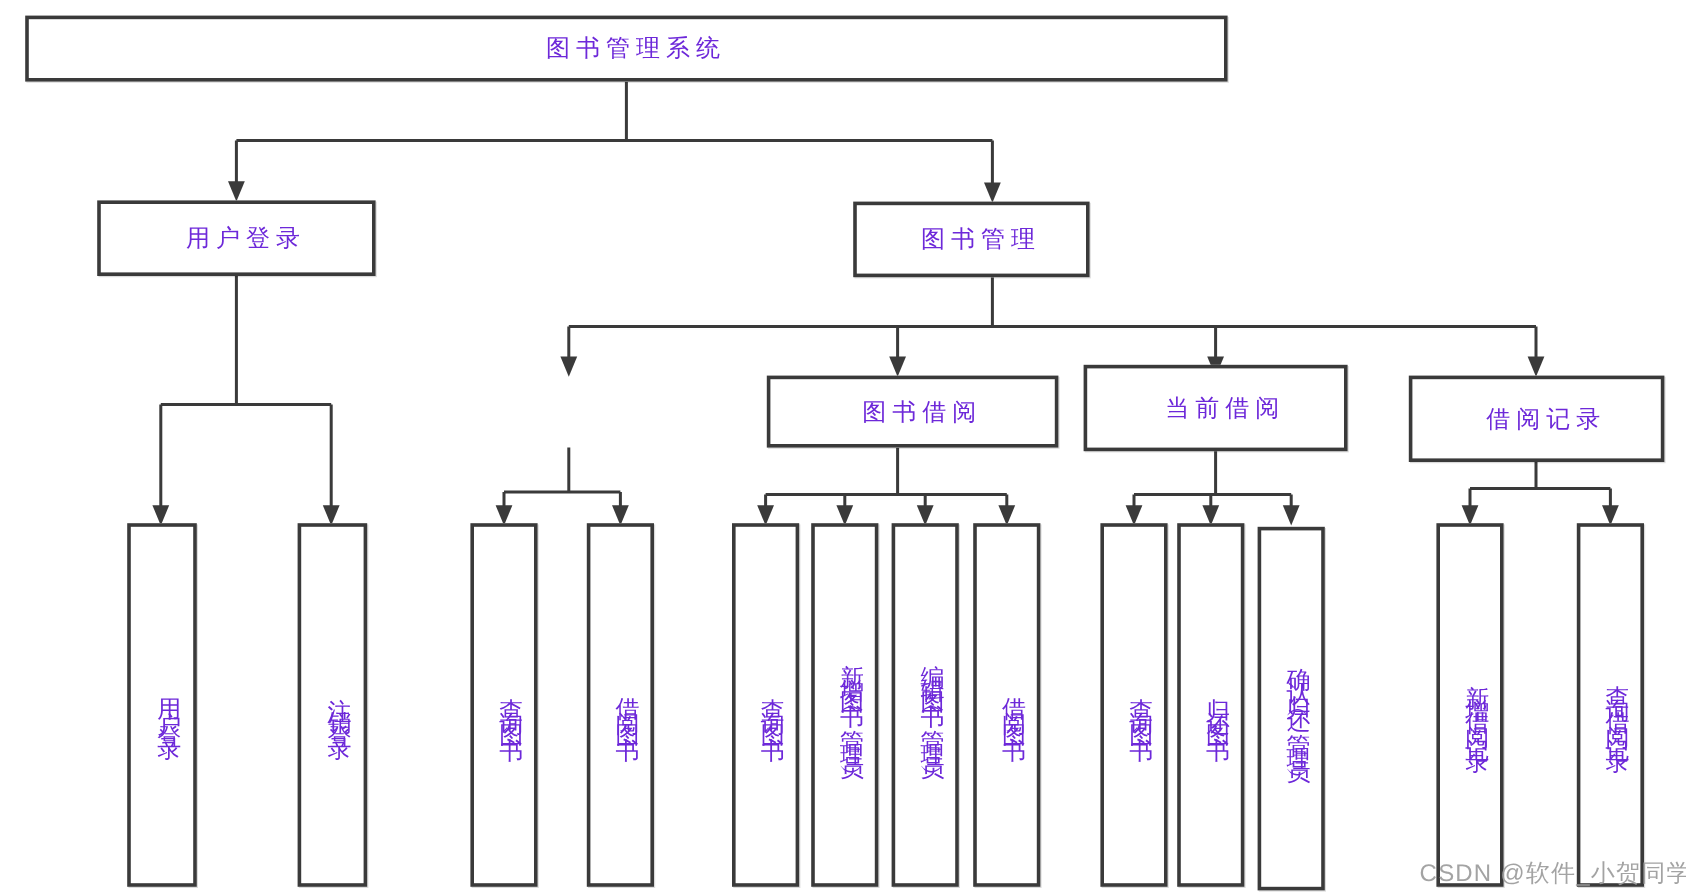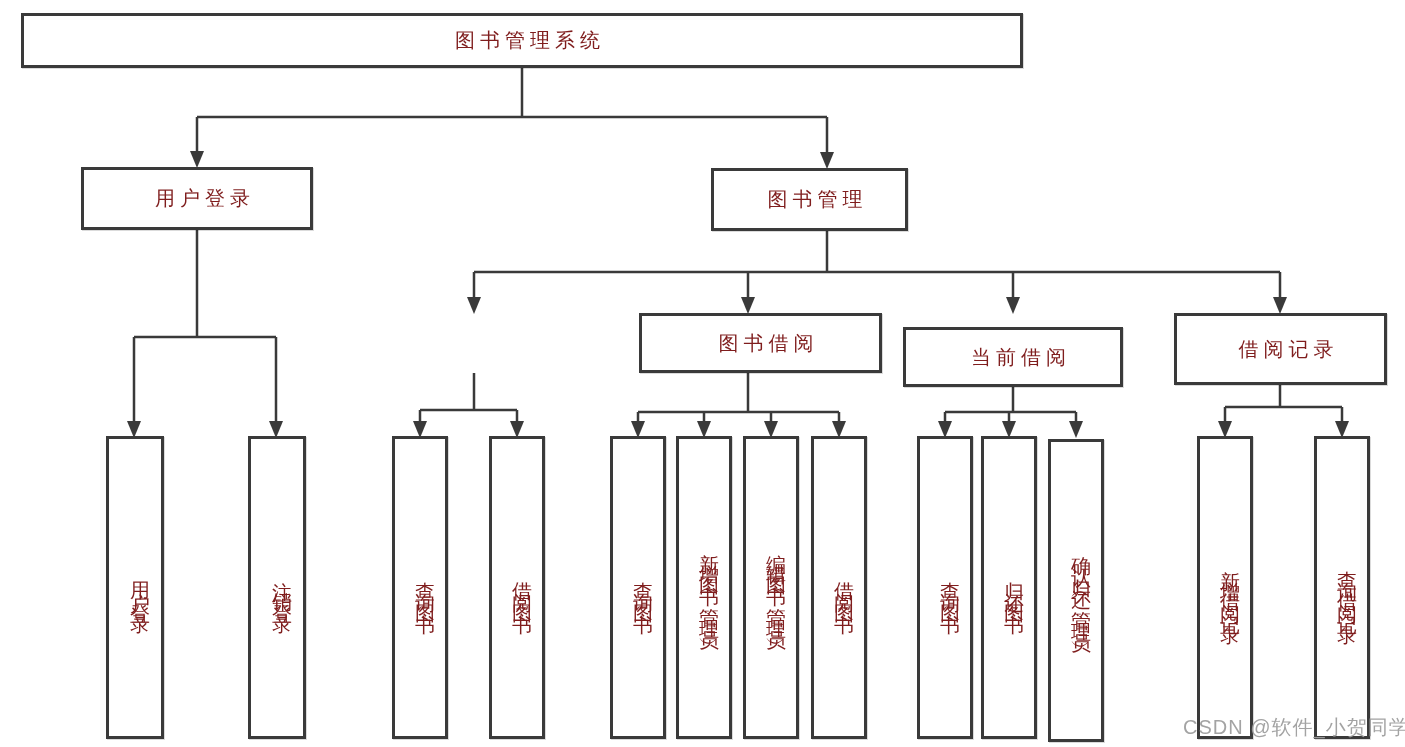--- a/index.html
+++ b/index.html
@@ -11,21 +11,21 @@
     overflow:hidden;
   }
   .wires{position:absolute;left:0;top:0;z-index:1;}
   .node{
     position:absolute;
     box-sizing:border-box;
     background:#ffffff;
     border:3px solid #3a3a3a;
     box-shadow:1px 1px 0 rgba(0,0,0,0.14);
     display:flex;align-items:center;justify-content:center;
-    color:#7f1d1d;
+    color:#6d28d9;
     z-index:2;
     padding-left:11px;
   }
   .node.h .lbl{
     font-size:20px;
     letter-spacing:5px;
     white-space:nowrap;
     text-indent:5px; 
   }
   .node.v .lbl{
@@ -89,21 +89,21 @@
   <div class="node h" style="left:81px;top:167px;width:232px;height:63px">
     <span class="lbl">用户登录</span>
   </div>
   <div class="node h" style="left:711px;top:168px;width:197px;height:63px">
     <span class="lbl">图书管理</span>
   </div>
 
   <div class="node h" style="left:639px;top:313px;width:243px;height:60px">
     <span class="lbl">图书借阅</span>
   </div>
-  <div class="node h" style="left:903px;top:327px;width:220px;height:60px">
+  <div class="node h" style="left:903px;top:304px;width:220px;height:72px">
     <span class="lbl">当前借阅</span>
   </div>
   <div class="node h" style="left:1174px;top:313px;width:213px;height:72px">
     <span class="lbl">借阅记录</span>
   </div>
 
   <div class="node v" style="left:106px;top:436px;width:58px;height:303px">
     <span class="lbl">用户登录</span>
   </div>
   <div class="node v" style="left:248px;top:436px;width:58px;height:303px">

